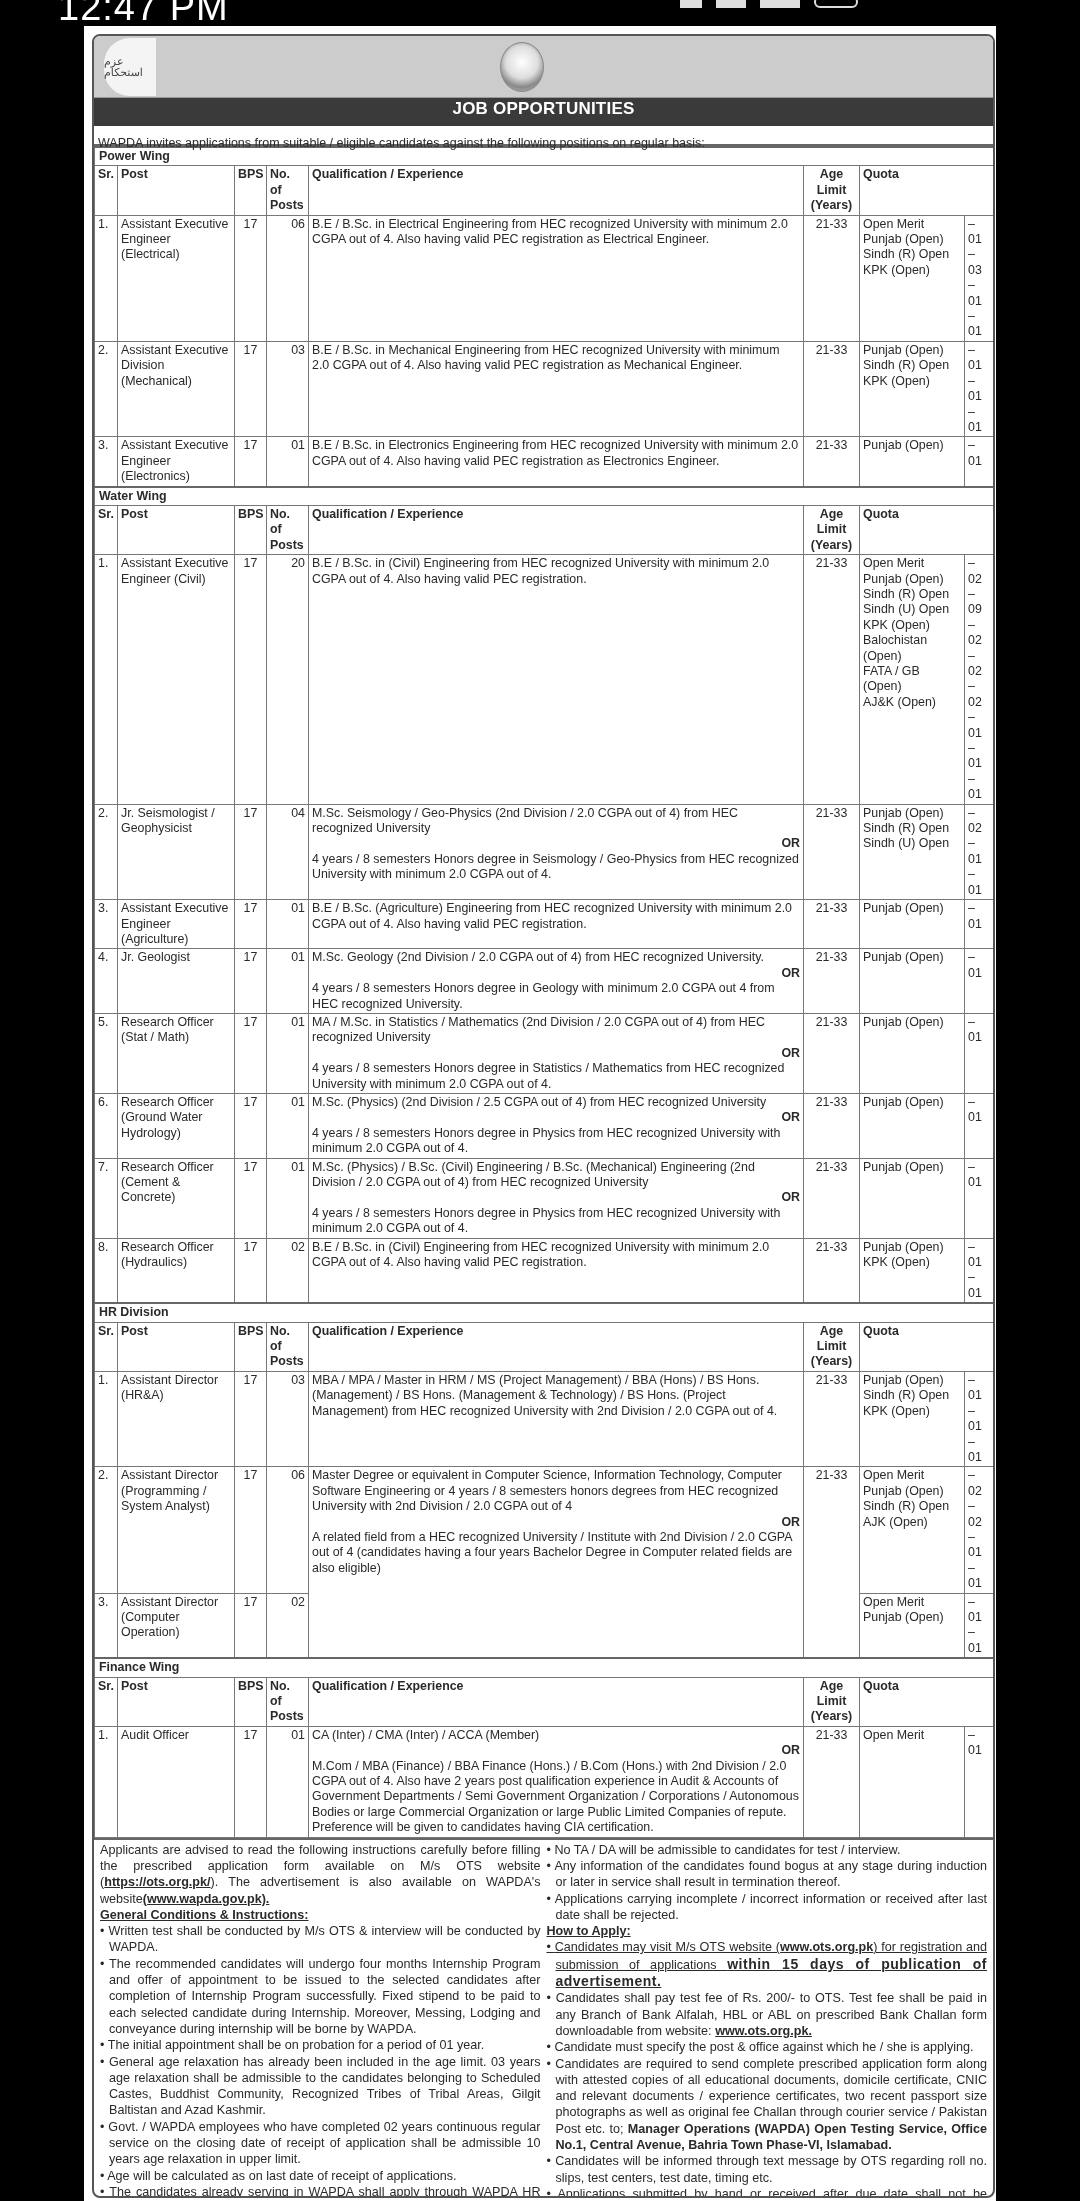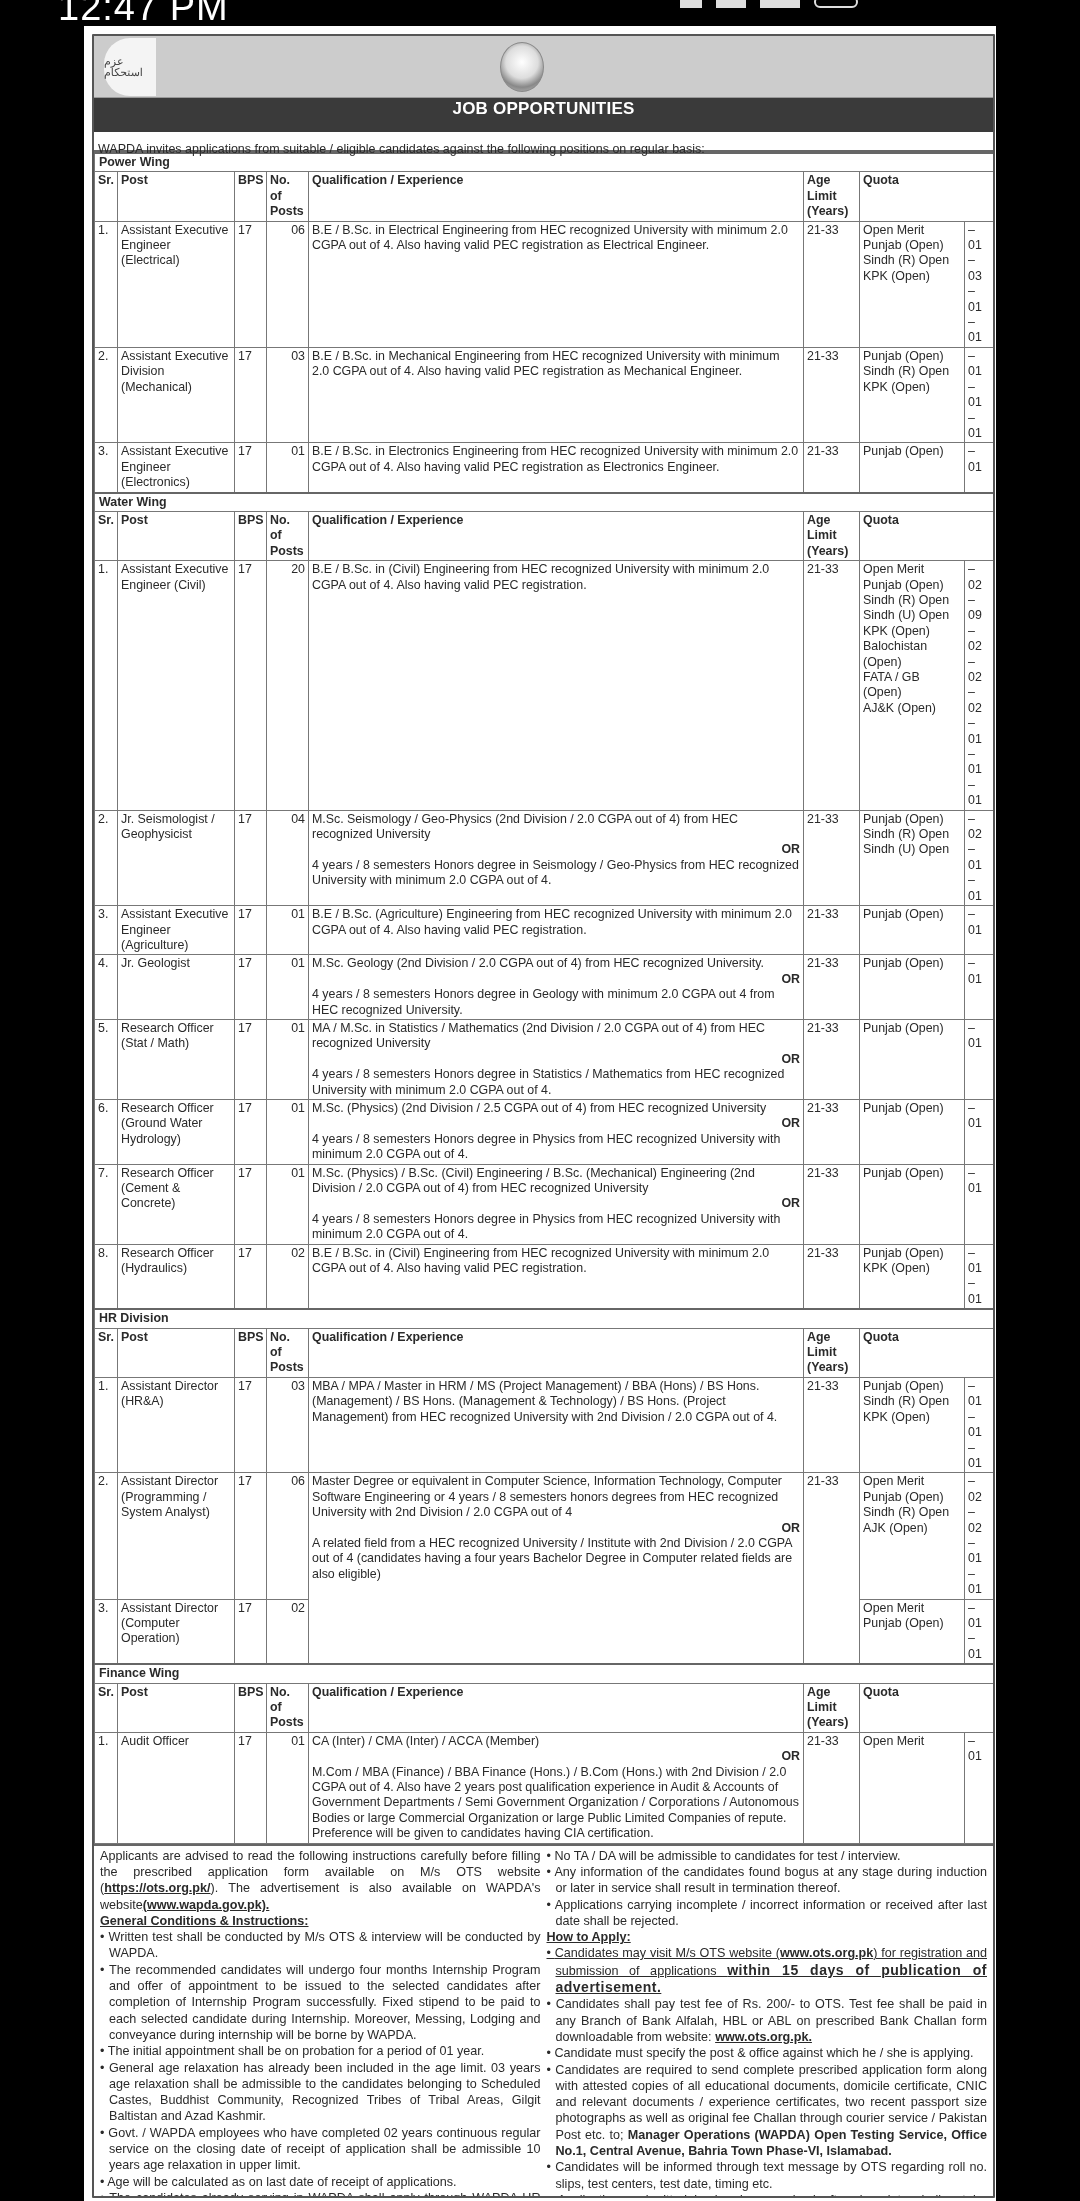--- a/index.html
+++ b/index.html
@@ -3,31 +3,31 @@
 <meta charset="utf-8">
 <style>
 *{box-sizing:border-box;margin:0;padding:0}
 html,body{width:1080px;height:2201px;background:#000;overflow:hidden}
 body{font-family:"Liberation Sans",sans-serif;color:#2a2a2a;position:relative}
 .statusbar{position:absolute;left:0;top:0;width:908px;height:26px;color:#fff}
 .sb-time{position:absolute;left:58px;top:-14px;font-size:38px;letter-spacing:1px}
 .sb-icons{position:absolute;right:50px;top:-4px;display:flex;gap:14px;align-items:center}
 .sb-icon{display:inline-block;height:12px;background:#ddd}
 .paper{position:absolute;left:84px;top:26px;width:912px;height:2175px;background:#fff}
-.ad{position:absolute;left:92px;top:34px;width:903px;height:2164px;border:2px solid #555;border-radius:1px;overflow:hidden;background:#fff}
+.ad{position:absolute;left:92px;top:34px;width:903px;height:2164px;border:2px solid #555;border-radius:8px;overflow:hidden;background:#fff}
 .hdr{height:62px;background:#ccc;border-bottom:1px solid #999;position:relative}
 .logo-l{position:absolute;left:10px;top:2px;width:52px;height:58px;background:#f4f4f4;border-radius:26px 0 0 26px;display:flex;align-items:center;justify-content:center;font-size:11px;color:#444;font-family:"DejaVu Serif",serif;line-height:1}
 .logo-c{position:absolute;left:406px;top:6px;width:44px;height:50px;border-radius:50%;background:radial-gradient(circle at 50% 40%,#fff 0,#ddd 45%,#888 70%,#ccc 100%);border:1px solid #888}
-.title{height:34px;background:#3a3a3a;color:#fff;text-align:center;font-size:17px;font-weight:bold;line-height:22px;font-family:"Liberation Sans Narrow","Liberation Sans",sans-serif;letter-spacing:.2px}
+.title{height:28px;background:#3a3a3a;color:#fff;text-align:center;font-size:17px;font-weight:bold;line-height:22px;font-family:"Liberation Sans Narrow","Liberation Sans",sans-serif;letter-spacing:.2px}
 .intro{font-size:12.5px;padding:9px 4px;height:18px;border-bottom:2px solid #666;line-height:16px}
 table{border-collapse:collapse;width:100%;table-layout:fixed;font-size:12.4px;line-height:15.4px}
 td,th{border:1px solid #777;vertical-align:top;padding:1px 3px;font-weight:normal;text-align:left}
 th{font-weight:bold}
 .wing td{font-weight:bold;border-top:2px solid #666;padding:1px 4px}
-.c{text-align:left}
+.c{text-align:center}
 .r{text-align:right}
 .or{display:block;text-align:right;font-weight:bold}
 col.sr{width:23px}col.post{width:117px}col.bps{width:32px}col.posts{width:42px}col.qual{width:495px}col.age{width:56px}col.qn{width:105px}col.qv{width:31px}
 .instr{display:flex;font-size:12.6px;line-height:16.3px;border-top:2px solid #666;padding:2px 2px 0 4px;height:484px}
 .instr .col{width:50%;padding:0 4px 0 2px;text-align:justify}
 .instr ul{list-style:none}
 .instr li{padding-left:9px;text-indent:-9px}
 .instr li::before{content:"• ";}
 .u{text-decoration:underline}
 .b{font-weight:bold}

